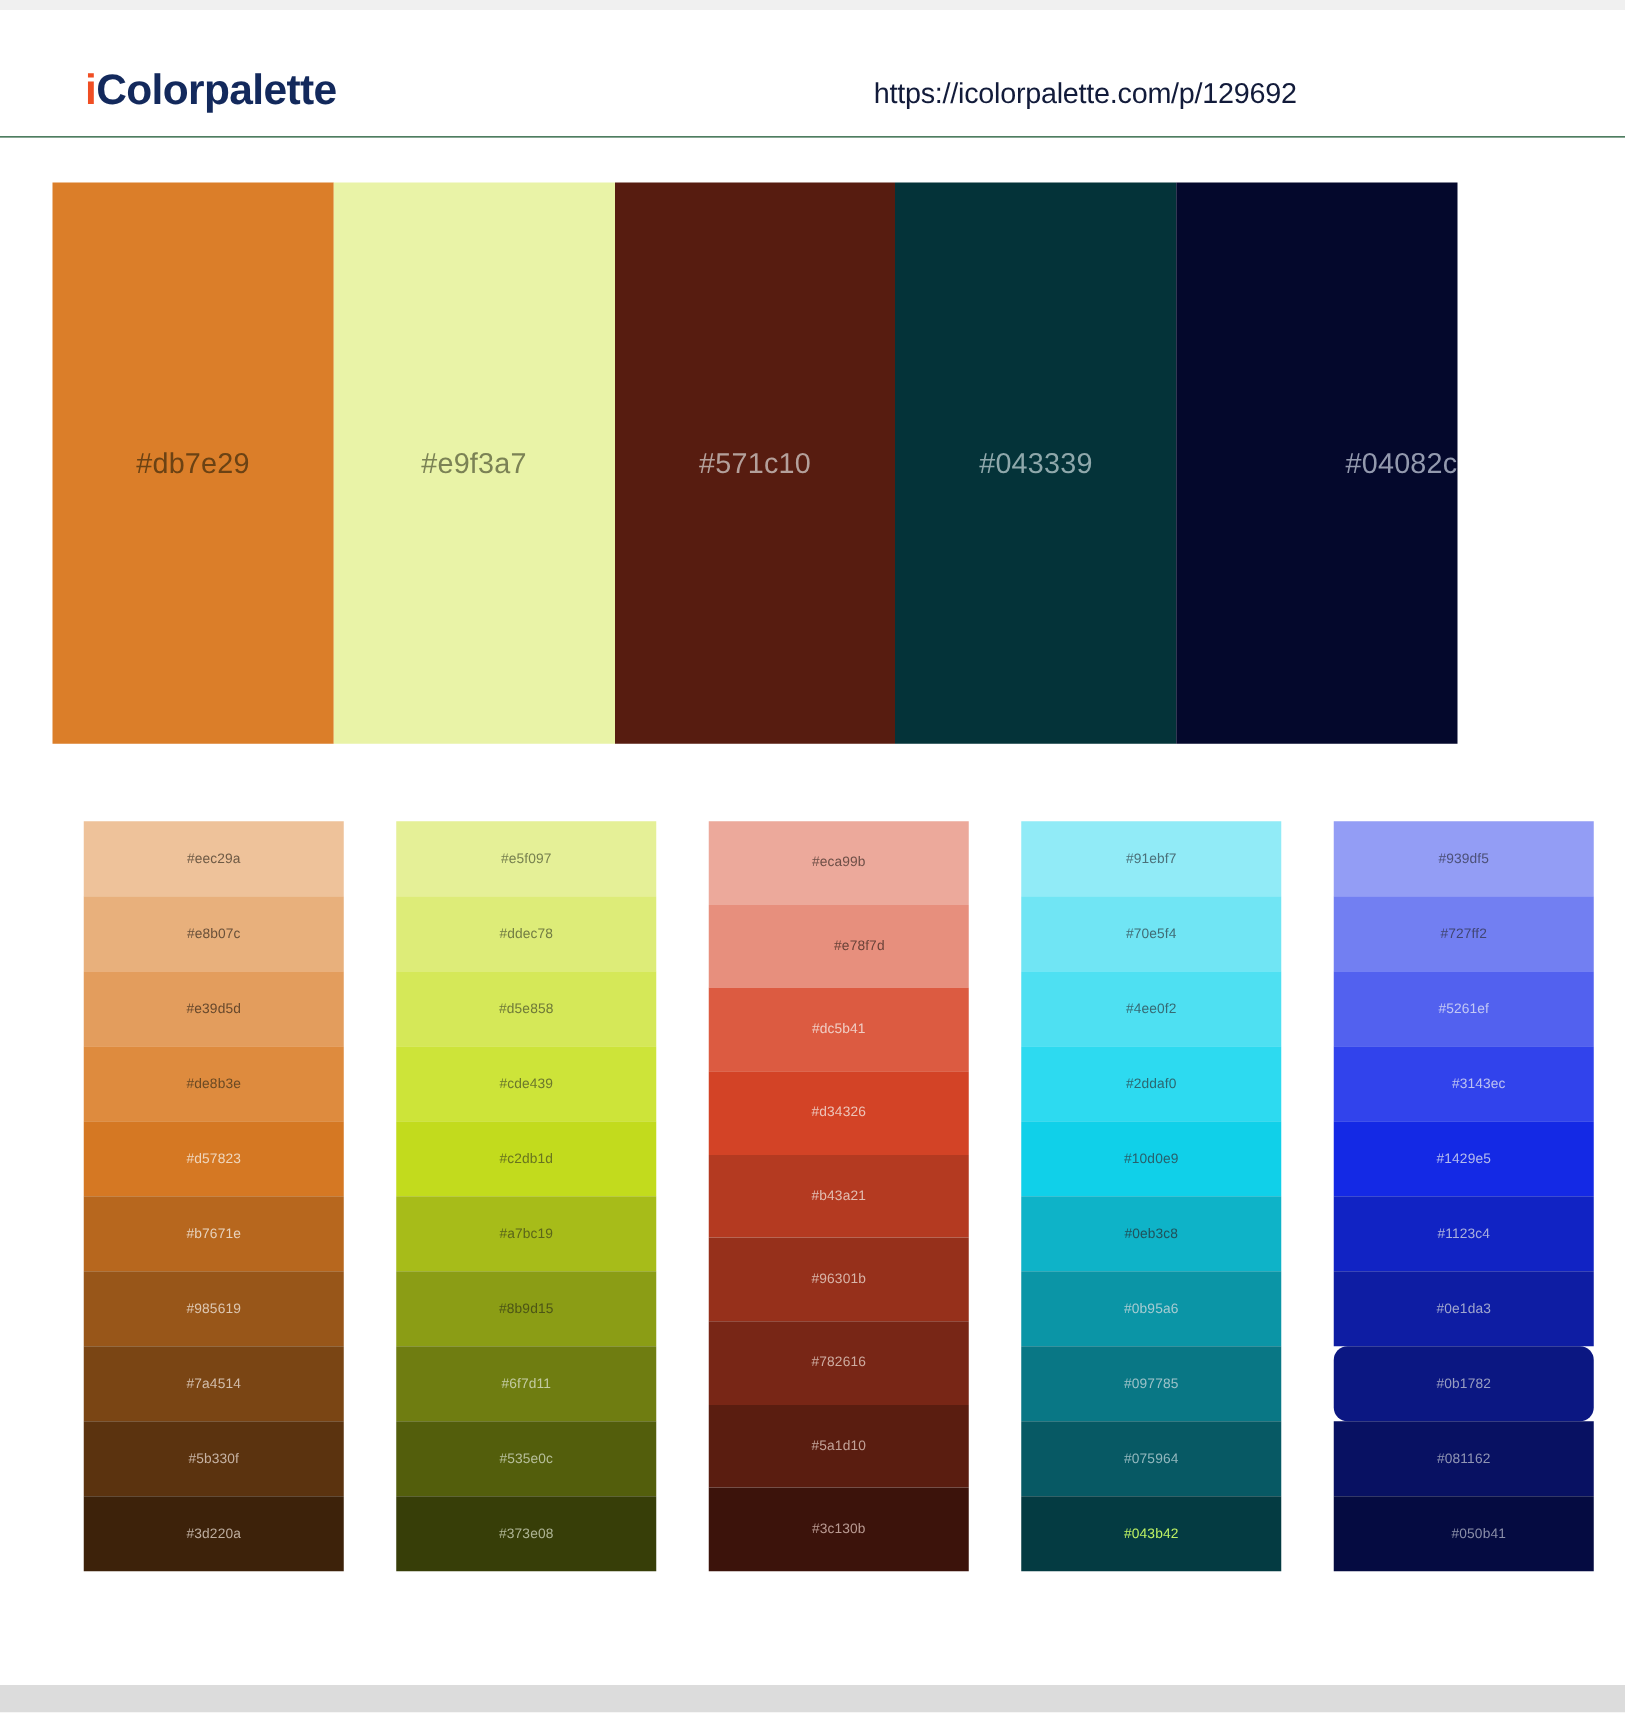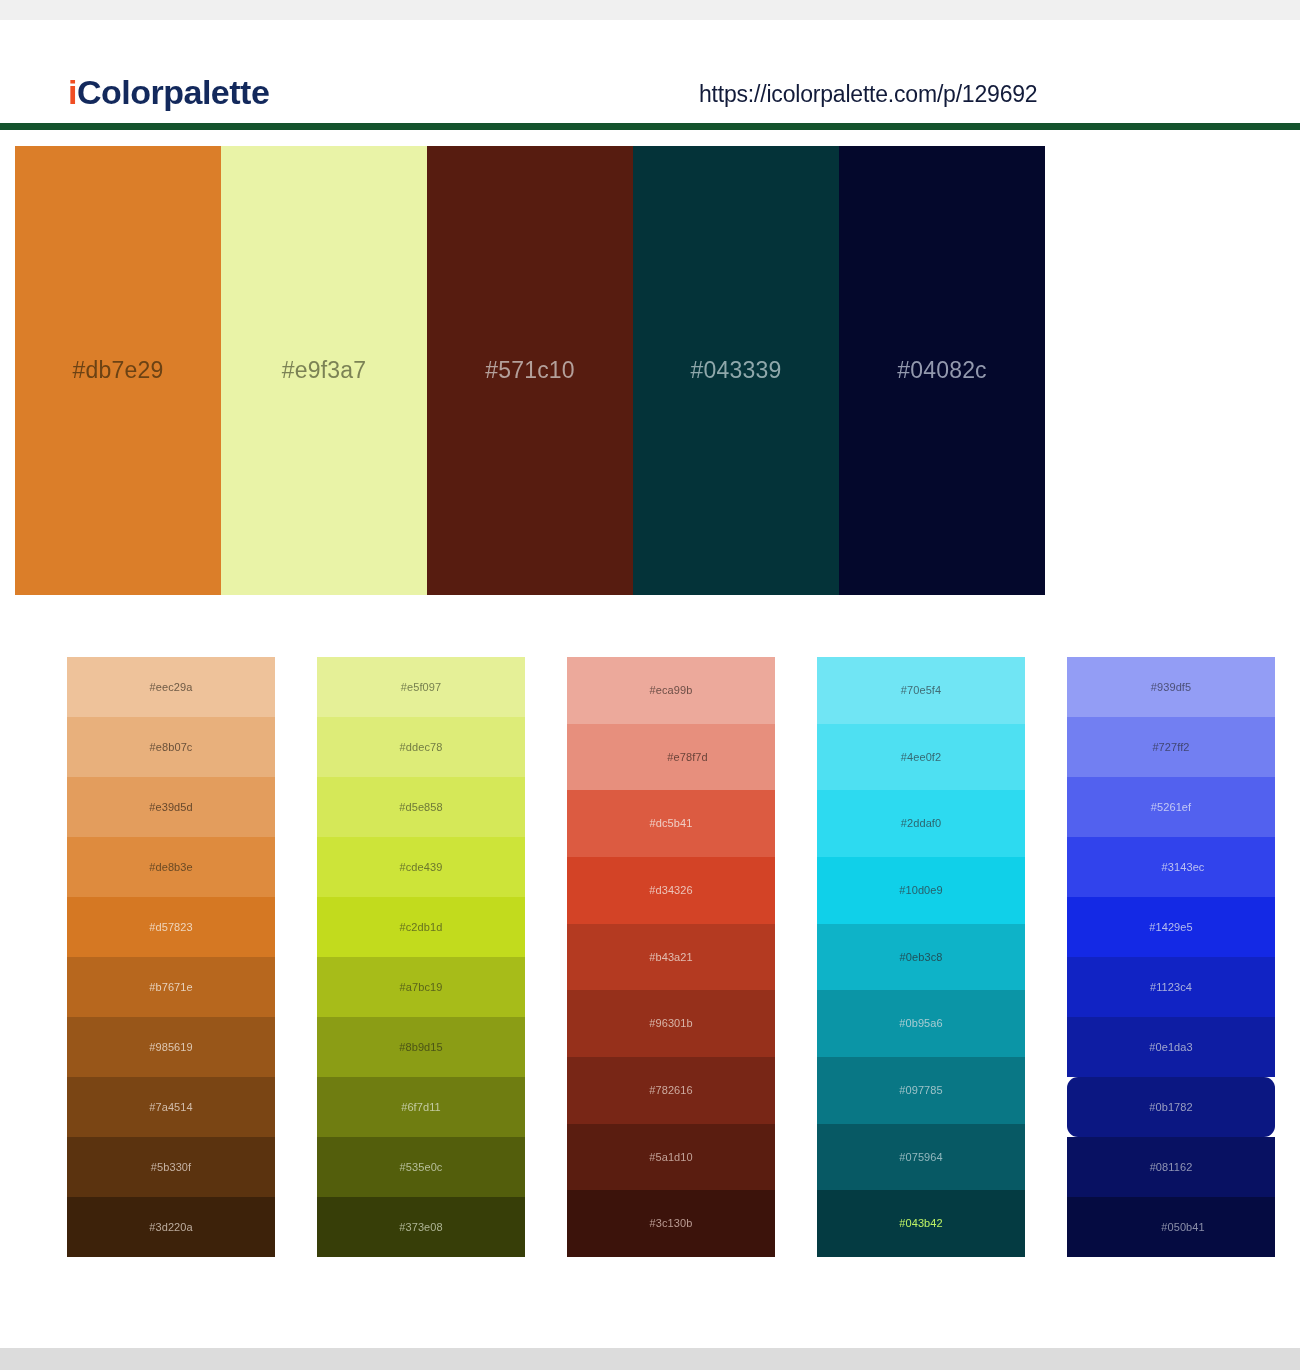--- a/index.html
+++ b/index.html
@@ -32,25 +32,25 @@
     position: absolute;
     top: 1348px; left: 0;
     width: 1300px;
     height: 22px;
     background: #dcdcdc;
   }
 
   
   .header {
     position: absolute;
-    top: 28px; left: 0;
+    top: 8px; left: 0;
     width: 1300px;
     height: 102px;
     background: #ffffff;
-    border-bottom: 7px solid #14532d;
+    border-bottom: 1px solid #14532d;
   }
 
   .logo {
     position: absolute;
     left: 68px;
     top: 47px;
     font-size: 34px;
     font-weight: bold;
     letter-spacing: -0.5px;
     line-height: 1;
@@ -66,23 +66,23 @@
     font-size: 23px;
     color: #121b3a;
     line-height: 1;
     white-space: nowrap;
     letter-spacing: -0.2px;
   }
 
   
   .main-strip {
     position: absolute;
-    left: 15px;
+    left: 42px;
     top: 146px;
-    width: 1030px;
+    width: 1124px;
     height: 449px;
     display: flex;
   }
 
   .main-swatch {
     flex: 1 1 0;
     position: relative;
     display: flex;
     align-items: center;
     justify-content: center;
@@ -143,21 +143,21 @@
       </div>
       <div class="main-swatch" style="background: rgb(233, 243, 167);">
         <span class="hexlabel" style="color: rgb(123, 130, 85);">#e9f3a7</span>
       </div>
       <div class="main-swatch" style="background: rgb(87, 28, 16);">
         <span class="hexlabel" style="color: rgb(180, 160, 155);">#571c10</span>
       </div>
       <div class="main-swatch" style="background: rgb(4, 51, 57);">
         <span class="hexlabel" style="color: rgb(143, 168, 171);">#043339</span>
       </div>
-      <div class="main-swatch" style="background: rgb(4, 8, 44);">
+      <div class="main-swatch" style="background: rgb(4, 8, 44); justify-content: flex-end;">
         <span class="hexlabel" style="color: rgb(147, 153, 174);">#04082c</span>
       </div>
     </div>
 
   <div class="shades">
       <div class="shade-col">
         <div class="shade-cell" style="background: rgb(238, 194, 154); color: rgb(110, 90, 69);">#eec29a</div>
         <div class="shade-cell" style="background: rgb(232, 176, 124); color: rgb(106, 81, 58);">#e8b07c</div>
         <div class="shade-cell" style="background: rgb(227, 157, 93); color: rgb(103, 72, 44);">#e39d5d</div>
         <div class="shade-cell" style="background: rgb(222, 139, 62); color: rgb(107, 74, 36);">#de8b3e</div>
@@ -185,20 +185,21 @@
         <div class="shade-cell" style="background: rgb(231, 143, 125); color: rgb(107, 67, 57); padding-left: 33px;">#e78f7d</div>
         <div class="shade-cell" style="background: rgb(220, 91, 65); color: rgb(240, 205, 196);">#dc5b41</div>
         <div class="shade-cell" style="background: rgb(211, 67, 38); color: rgb(236, 196, 185);">#d34326</div>
         <div class="shade-cell" style="background: rgb(180, 58, 33); color: rgb(226, 189, 177);">#b43a21</div>
         <div class="shade-cell" style="background: rgb(150, 48, 27); color: rgb(216, 180, 168);">#96301b</div>
         <div class="shade-cell" style="background: rgb(120, 38, 22); color: rgb(205, 171, 160);">#782616</div>
         <div class="shade-cell" style="background: rgb(90, 29, 16); color: rgb(194, 162, 152);">#5a1d10</div>
         <div class="shade-cell" style="background: rgb(60, 19, 11); color: rgb(185, 154, 146);">#3c130b</div>
       </div>
       <div class="shade-col">
+        <div class="shade-cell" style="background: rgb(145, 235, 247); color: rgb(75, 112, 121);">#91ebf7</div>
         <div class="shade-cell" style="background: rgb(112, 229, 244); color: rgb(65, 109, 118);">#70e5f4</div>
         <div class="shade-cell" style="background: rgb(78, 224, 242); color: rgb(54, 106, 116);">#4ee0f2</div>
         <div class="shade-cell" style="background: rgb(45, 218, 240); color: rgb(44, 103, 113);">#2ddaf0</div>
         <div class="shade-cell" style="background: rgb(16, 208, 233); color: rgb(40, 96, 108);">#10d0e9</div>
         <div class="shade-cell" style="background: rgb(14, 179, 200); color: rgb(32, 83, 92);">#0eb3c8</div>
         <div class="shade-cell" style="background: rgb(11, 149, 166); color: rgb(167, 204, 210);">#0b95a6</div>
         <div class="shade-cell" style="background: rgb(9, 119, 133); color: rgb(156, 194, 200);">#097785</div>
         <div class="shade-cell" style="background: rgb(7, 89, 100); color: rgb(147, 184, 190);">#075964</div>
         <div class="shade-cell" style="background: rgb(4, 59, 66); color: #bef264;">#043b42</div>
       </div>

